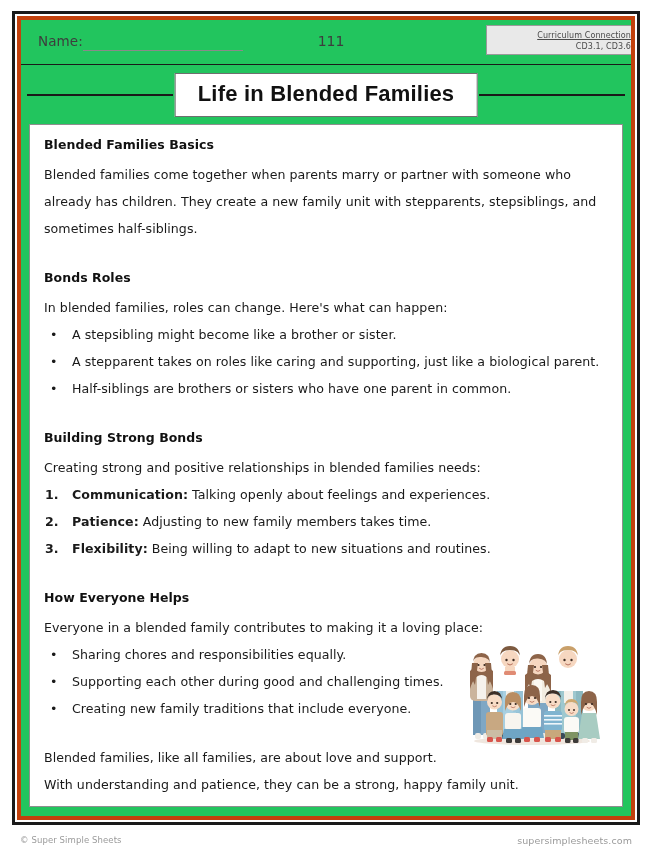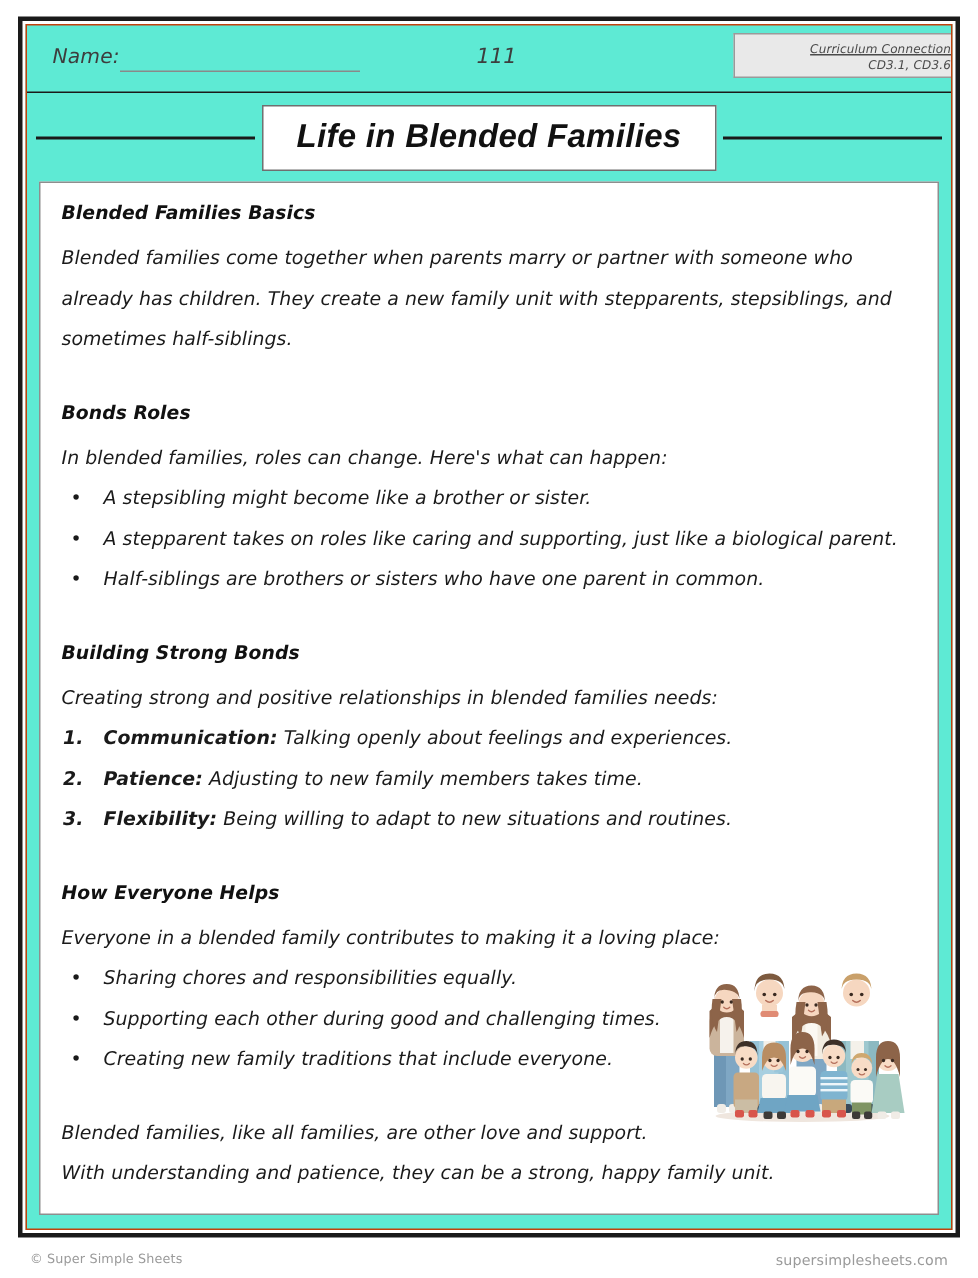--- a/index.html
+++ b/index.html
@@ -21,23 +21,22 @@
     height: 814px;
     border: 3px solid #1a1a1a;
     background: #ffffff;
   }
   .page-frame-inner {
     position: absolute;
     left: 2px;
     top: 2px;
     right: 2px;
     bottom: 2px;
-    border: 1px solid #c2410c;
-    background: #5eead4;
-    font-style: italic;
+    border: 4px solid #c2410c;
+    background: #22c55e;
   }
 
   
   .header-row {
     position: absolute;
     left: 0;
     top: 0;
     right: 0;
     height: 45px;
     border-bottom: 1px solid #1a1a1a;
@@ -304,21 +303,21 @@
         </div>
         <div class="bullet-row">
           <span class="bullet-mark">•</span>
           <span class="bullet-text">Creating new family traditions that include everyone.</span>
         </div>
       </div>
 
       <div class="gap-md"></div>
 
       <div class="section">
-        <div class="para">Blended families, like all families, are other love and support.</div>
+        <div class="para">Blended families, like all families, are about love and support.</div>
         <div class="para">With understanding and patience, they can be a strong, happy family unit.</div>
       </div>
 
       <div class="family-art">
         <svg viewBox="0 0 152 115" xmlns="http://www.w3.org/2000/svg">
           <rect x="0" y="0" width="152" height="115" fill="#ffffff"></rect>
 
           <ellipse cx="76" cy="108" rx="58" ry="4" fill="#efe6de"></ellipse>
 
           <g>

